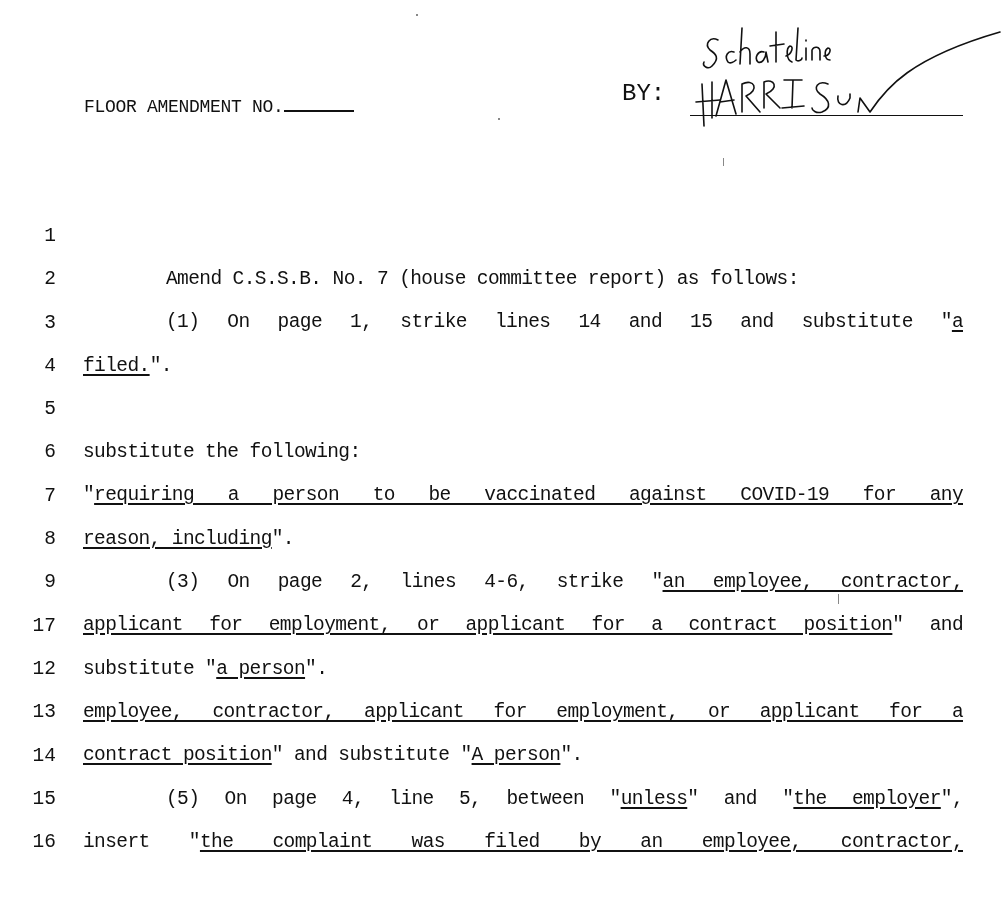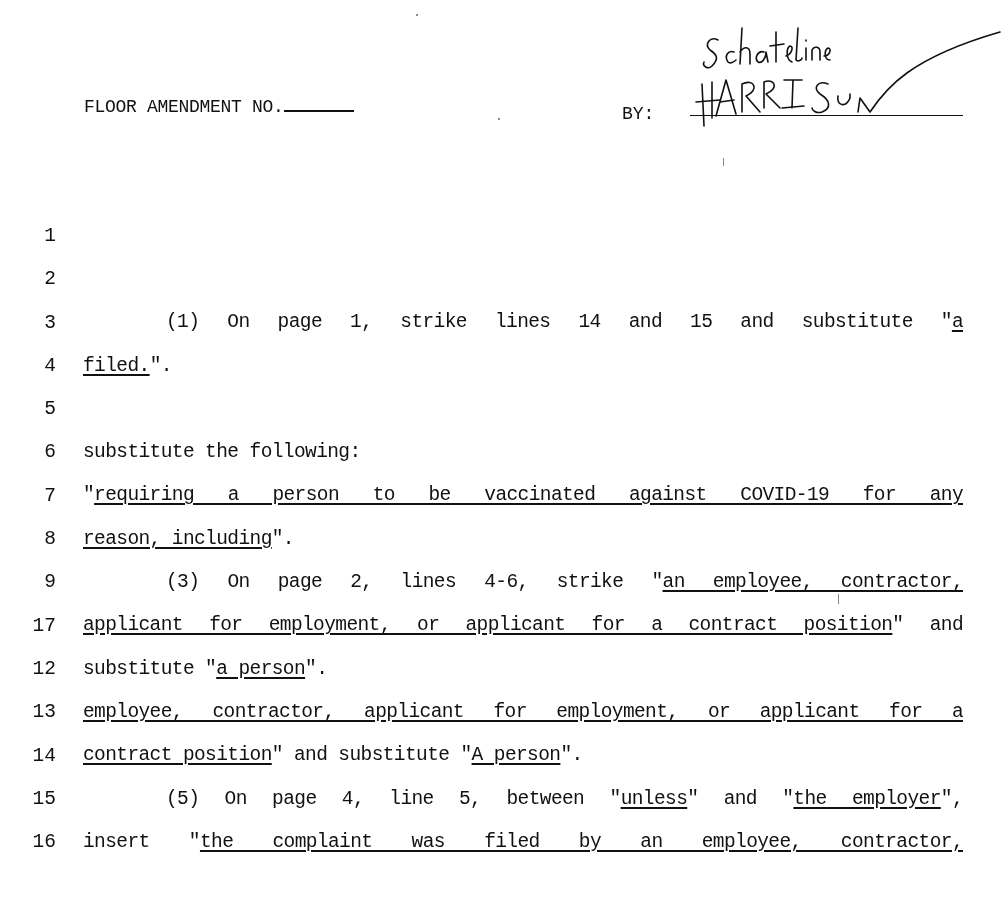--- a/index.html
+++ b/index.html
@@ -33,22 +33,22 @@
     .amend-no .blank {
       display: inline-block;
       width: 70px;
       border-bottom: 2px solid #111;
       height: 16px;
       vertical-align: baseline;
     }
     .by-label {
       position: absolute;
       left: 622px;
-      top: 104px;
-      font-size: 18px;
+      top: 80px;
+      font-size: 24px;
     }
     .sig-line {
       position: absolute;
       left: 690px;
       top: 115px;
       width: 273px;
       border-bottom: 1.5px solid #111;
     }
     .signature {
       position: absolute;
@@ -129,20 +129,21 @@
     <path d="M94 62 L112 62 M103 62 L102 90 M92 90 L114 88"></path>
     <path d="M138 66 C128 62 122 70 130 76 C140 82 142 90 132 94 C126 96 122 92 122 90"></path>
     <path d="M148 78 C146 88 156 90 160 80 L160 76"></path>
     <path d="M168 94 L170 80 L180 94 C196 70 220 40 310 14"></path>
   </svg>
 </div>
 
 <div class="lines">
   <div class="line">
     <span class="line-num">1</span>
+    <span class="line-text indent"><span>Amend C.S.S.B. No. 7 (house committee report) as follows:</span></span>
   </div>
   <div class="line">
     <span class="line-num">2</span>
     <span class="line-text indent justify"><span>(1)  On page 1, strike lines 14 and 15 and substitute "</span><span class="u">a</span></span>
   </div>
   <div class="line">
     <span class="line-num">3</span>
     <span class="line-text"><span class="u">filed.</span><span>".</span></span>
   </div>
   <div class="line">

